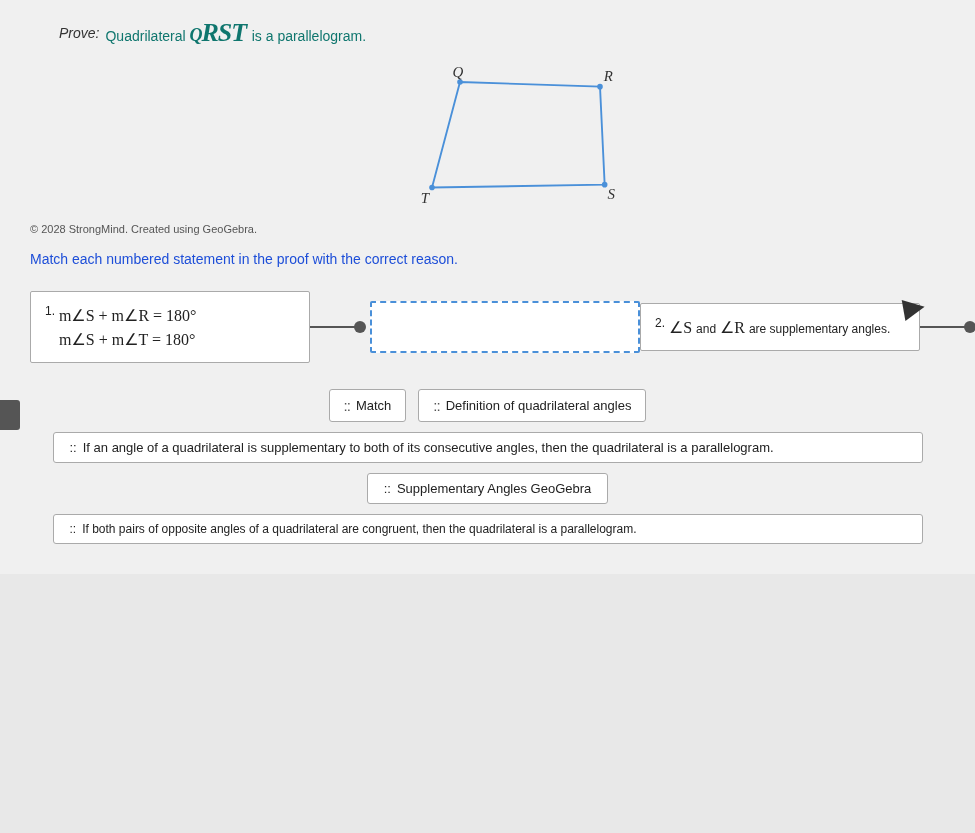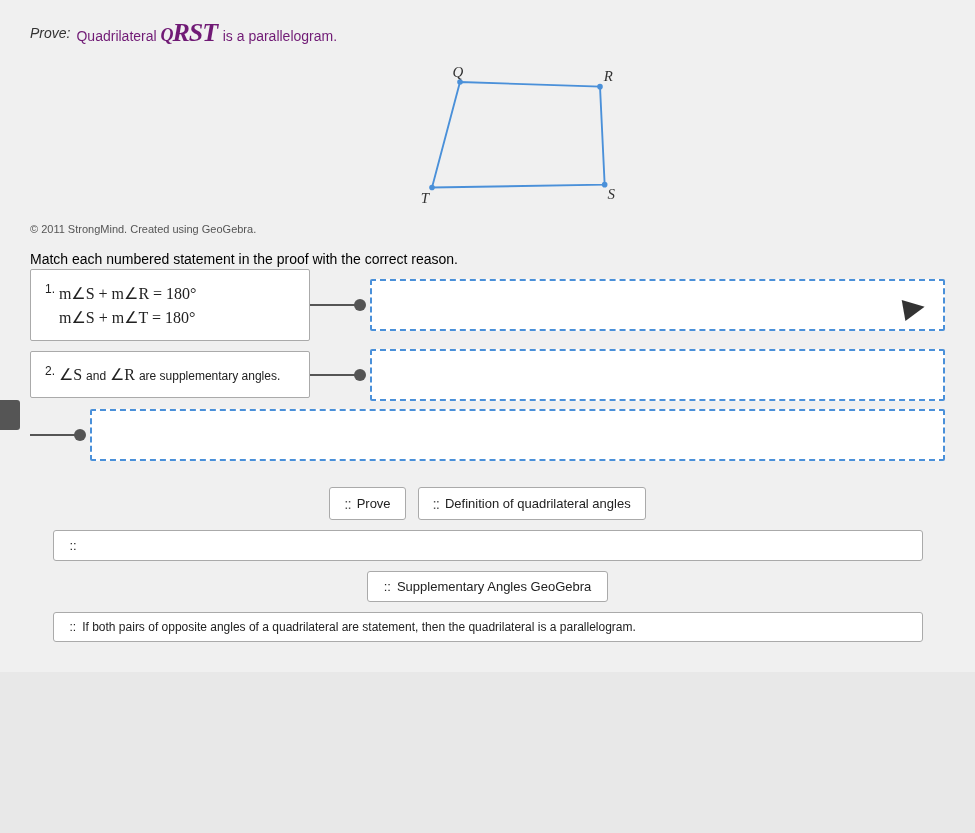--- a/index.html
+++ b/index.html
@@ -16,29 +16,30 @@
       background: #f0f0f0;
       padding: 18px 30px 20px 30px;
       max-width: 975px;
     }
     .prove-line {
       display: flex;
       align-items: center;
       gap: 6px;
       font-size: 14px;
       margin-bottom: 10px;
+      margin-left: 29px;
     }
     .prove-label {
       font-style: italic;
       font-size: 14px;
       color: #333;
     }
     .quadrilateral-label {
       font-size: 14px;
-      color: #701a75;
+      color: #0f766e;
     }
     .qrst-big {
       font-family: 'Times New Roman', serif;
       font-size: 26px;
       font-weight: bold;
       font-style: italic;
       letter-spacing: -1px;
     }
     .diagram-area {
       display: flex;
@@ -49,26 +50,26 @@
       width: 280px;
       height: 160px;
     }
     .copyright {
       font-size: 11px;
       color: #555;
       margin-bottom: 16px;
     }
     .instruction {
       font-size: 14px;
-      color: #000000;
-      margin-bottom: 2px;
+      color: #1d4ed8;
+      margin-bottom: 24px;
     }
     .proof-table {
       display: flex;
-      flex-direction: column;
+      flex-direction: row;
       gap: 0;
       margin-bottom: 18px;
     }
     .proof-row {
       display: flex;
       align-items: center;
       gap: 0;
       margin-bottom: 8px;
     }
     .statement-box {
@@ -203,21 +204,21 @@
       <circle cx="275" cy="125" r="3" fill="#4a90d9"></circle>
       <circle cx="90" cy="128" r="3" fill="#4a90d9"></circle>
 
       <text x="112" y="10" font-family="Times New Roman" font-style="italic" font-size="16" fill="#333">Q</text>
       <text x="274" y="14" font-family="Times New Roman" font-style="italic" font-size="16" fill="#333">R</text>
       <text x="278" y="140" font-family="Times New Roman" font-style="italic" font-size="16" fill="#333">S</text>
       <text x="78" y="145" font-family="Times New Roman" font-style="italic" font-size="16" fill="#333">T</text>
     </svg>
   </div>
 
-  <div class="copyright">© 2011 StrongMind. Created using GeoGebra.</div>
+  <div class="copyright">© 2028 StrongMind. Created using GeoGebra.</div>
 
   <div class="instruction">Match each numbered statement in the proof with the correct reason.</div>
 
   <div class="proof-table">
 
     <div class="proof-row">
       <div class="statement-box">
         <span style="font-size:12px; vertical-align:super;">1.</span>
         <span class="math-text"> m∠S + m∠R = 180°</span><br>
         <span style="padding-left:14px;margin-top:21px;" class="math-text"> m∠S + m∠T = 180°</span>
@@ -255,40 +256,41 @@
       <div class="reason-box"></div>
     </div>
 
   </div>
 
   <div class="draggable-area">
 
     <div class="drag-row">
       <div class="drag-item">
         <span class="drag-icon">::</span>
-        <span>Prove</span>
+        <span>Match</span>
       </div>
       <div class="drag-item">
         <span class="drag-icon">::</span>
         <span>Definition of quadrilateral angles</span>
       </div>
     </div>
 
     <div class="long-drag-item">
       <span class="drag-icon">::</span>
+      <span>If an angle of a quadrilateral is supplementary to both of its consecutive angles, then the quadrilateral is a parallelogram.</span>
     </div>
 
     <div class="supplementary-theorem-item">
       <span class="drag-icon">::</span>
       <span>Supplementary Angles GeoGebra</span>
     </div>
 
     <div class="bottom-item">
       <span class="drag-icon">::</span>
-      <span>If both pairs of opposite angles of a quadrilateral are statement, then the quadrilateral is a parallelogram.</span>
+      <span>If both pairs of opposite angles of a quadrilateral are congruent, then the quadrilateral is a parallelogram.</span>
     </div>
 
   </div>
 
 </div>
 
 <div class="cursor-arrow">▶</div>
 
 <div style="position:absolute; left:0; top:400px; width:20px; height:30px; background:#555; border-radius:0 3px 3px 0;"></div>
 

